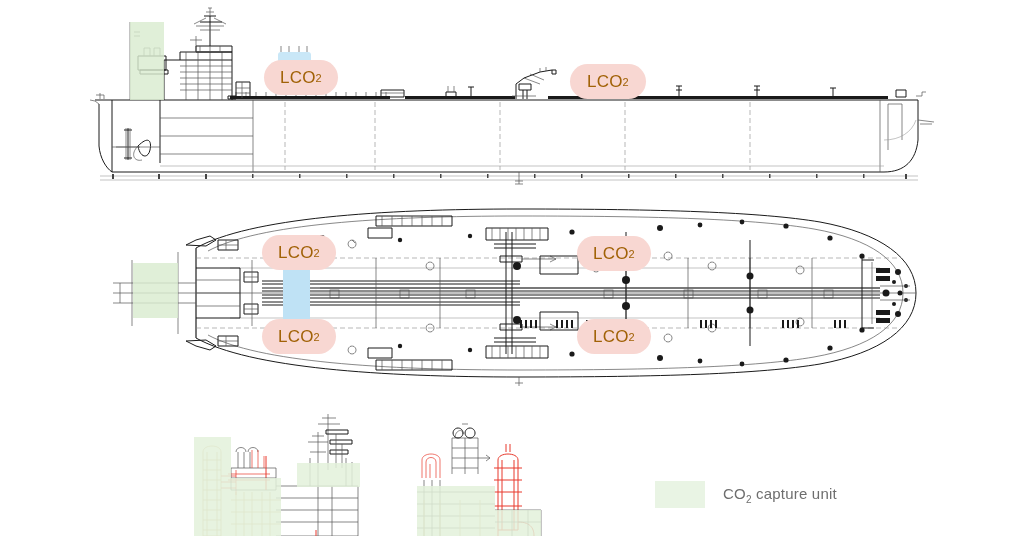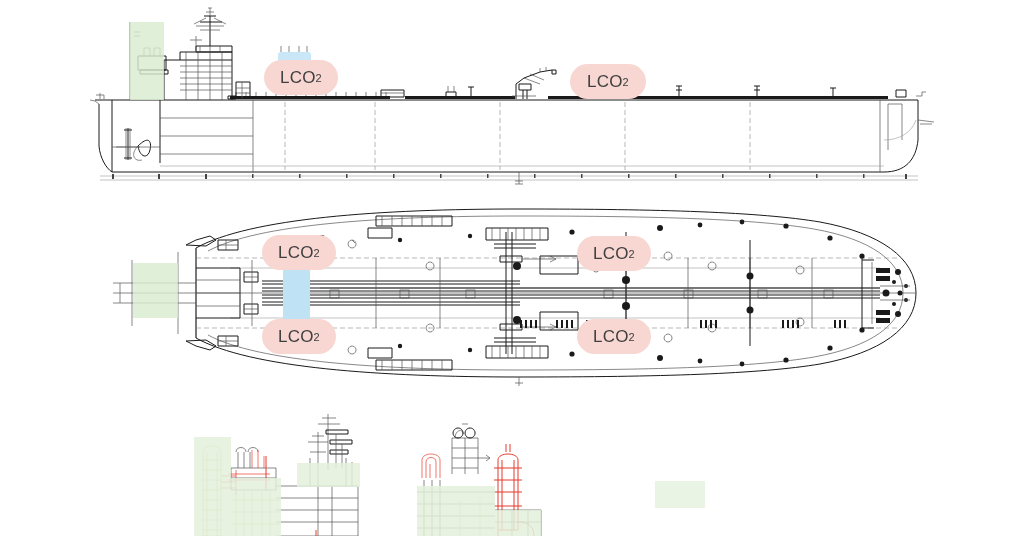--- a/index.html
+++ b/index.html
@@ -11,21 +11,21 @@
     position:relative;
   }
   #stage{position:absolute;inset:0;}
 
   
   .pill{
     position:absolute;
     background:#f8d7d2;
     border-radius:22px;
     display:flex;align-items:center;justify-content:center;
-    color:#404040;
+    color:#a16207;
     font-size:17px;
     letter-spacing:.2px;
     z-index:40;
   }
   .pill sub{font-size:11px;vertical-align:sub;line-height:0;}
 
   
   .green{position:absolute;background:#d9ecd0;opacity:.82;z-index:5;}
   .green-soft{position:absolute;background:#e3f1db;opacity:.85;z-index:5;}
   .blue{position:absolute;background:#bfe2f5;z-index:6;}
@@ -473,15 +473,18 @@
       <path class="st-red" d="M518,522 C532,522 534,530 534,536"></path>
       <path class="st-red" d="M498,530 L498,536"></path>
       <path class="st-tan" d="M424,500 L424,536 M440,500 L440,536 M460,500 L460,536 M480,500 L480,536"></path>
       <path class="st-thin" d="M495,510 L541,510 L541,536 M495,522 L541,522"></path>
       <path class="st-thin" d="M512,510 L512,536 M528,510 L528,536"></path>
     </svg>
   </div>
 
   <div id="legend">
     <div class="swatch"></div>
+    <div class="lbl">
+      <span>CO</span><sub>2</sub><span> capture unit</span>
+    </div>
   </div>
 
 </div>
 
 </body></html>

